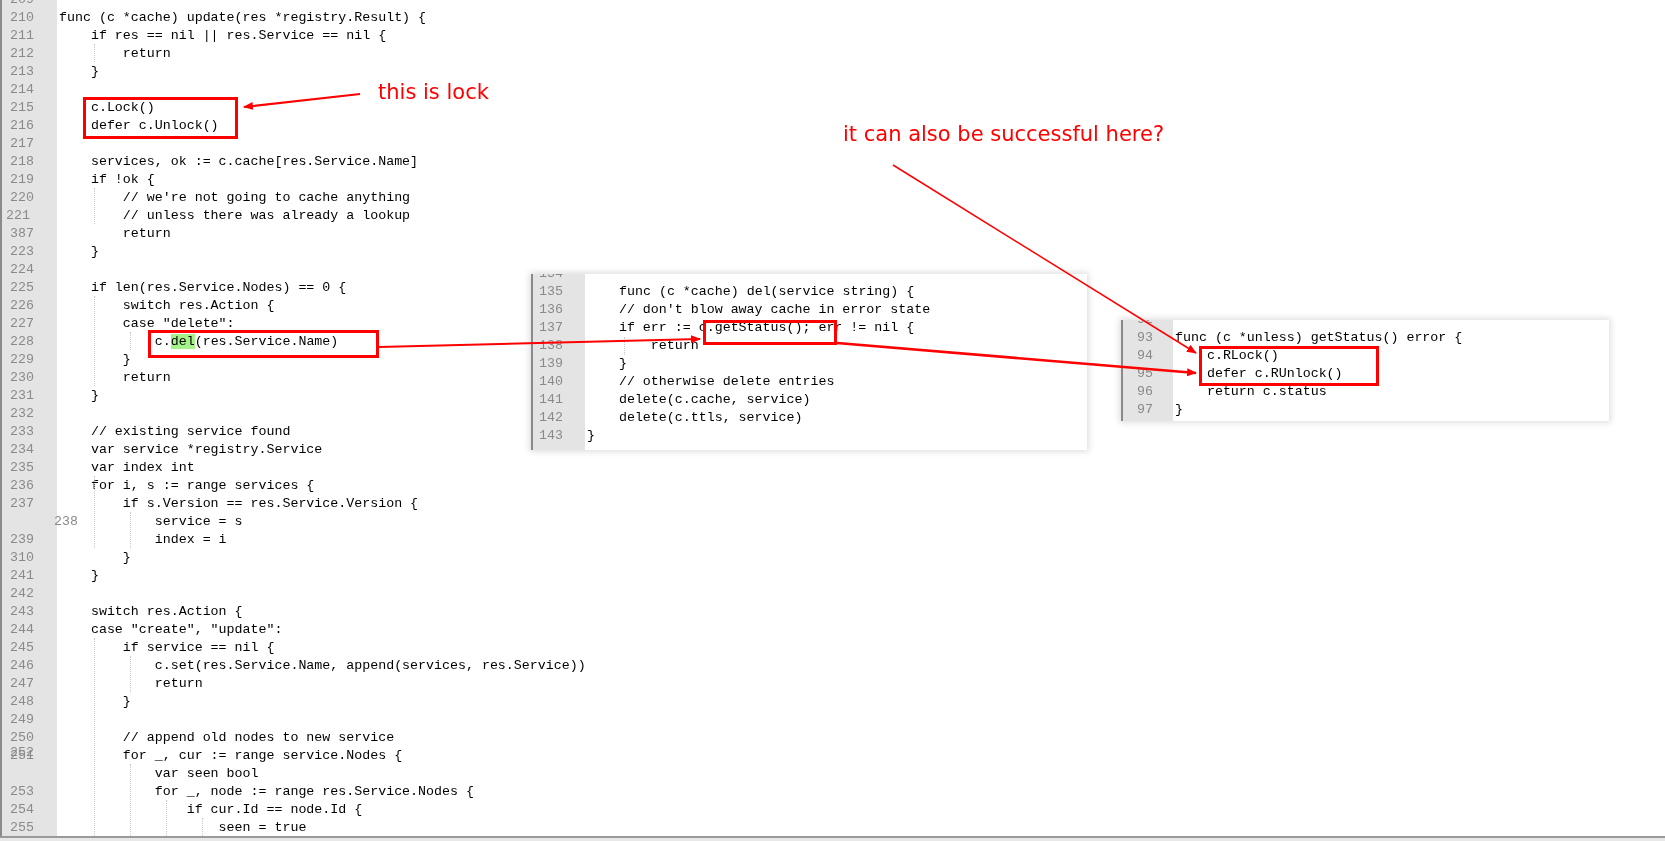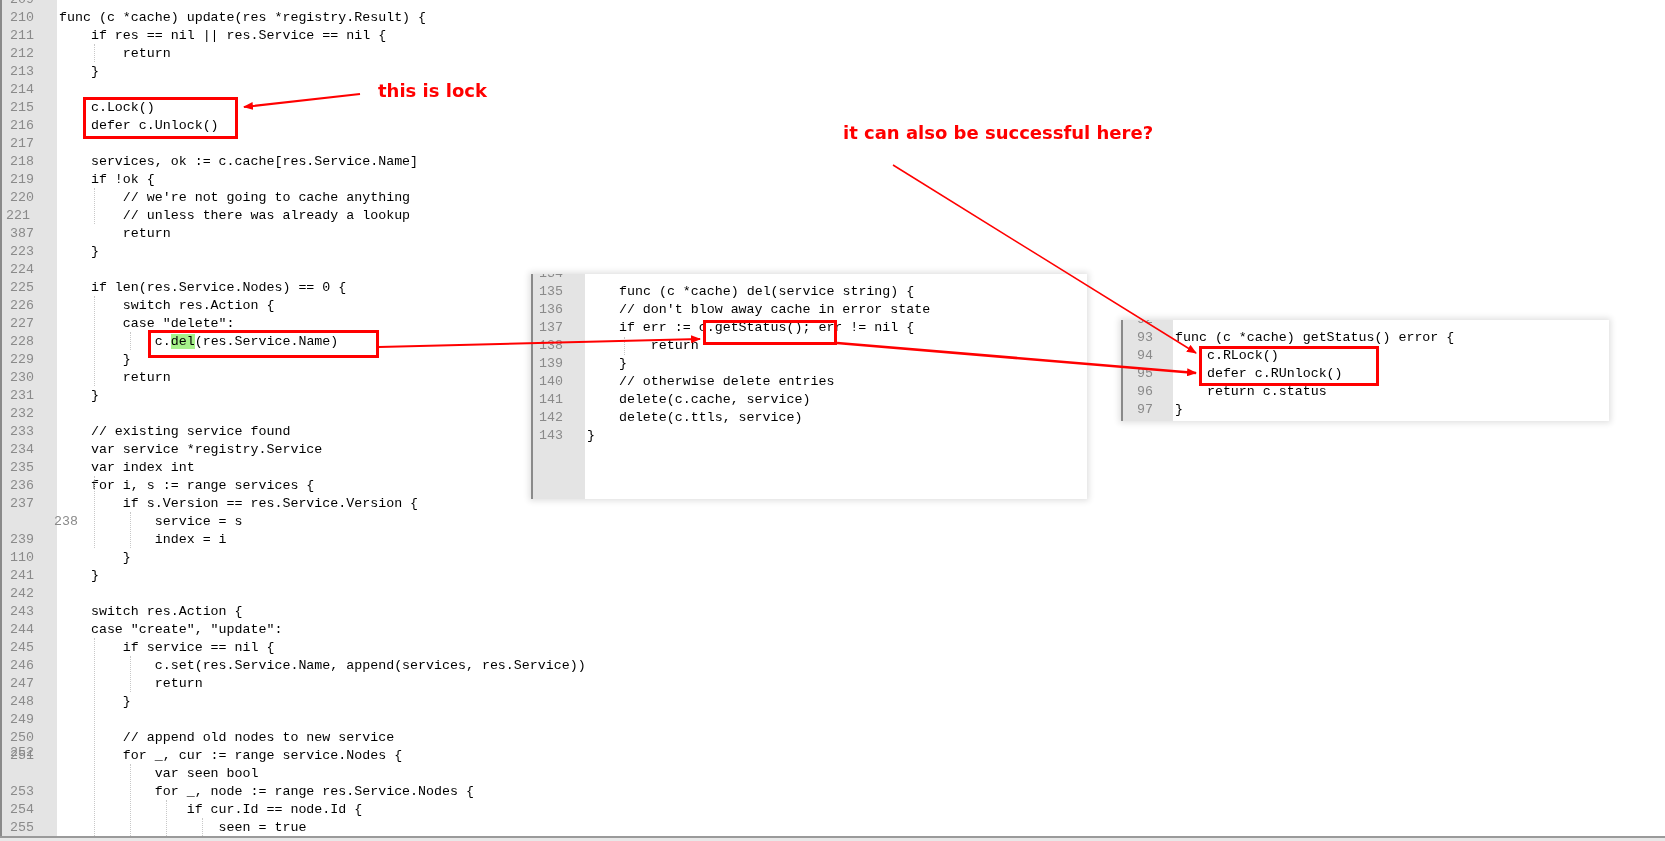--- a/index.html
+++ b/index.html
@@ -9,21 +9,21 @@
   .editor-bottom { position:absolute; left:0; top:836px; width:1665px; height:5px; background:#e8e8e8; border-top:2px solid #9a9a9a; box-sizing:border-box; }
   .gutter { position:absolute; left:0; top:0; bottom:0; background:#e4e4e4; }
   .code { position:absolute; }
   .line { position:absolute; left:0; height:18px; line-height:18px; font-size:13.3px; white-space:pre; color:#000; }
   .ln { position:absolute; height:18px; line-height:18px; font-size:13.3px; color:#8a8a8a; white-space:pre; }
   .guide { position:absolute; width:0; border-left:1px dotted #c8c8c8; }
   .hl { background:#a6f28a; }
   .panel { position:absolute; background:#fff; box-shadow:0 0 6px 2px rgba(0,0,0,0.12); overflow:hidden; }
   .panel .pg { position:absolute; left:0; top:0; bottom:0; background:#e4e4e4; border-left:2px solid #8a8a8a; }
   .redbox { position:absolute; border:3px solid #ff0000; box-sizing:border-box; }
-  .note { position:absolute; color:#ff0000; font-family:"DejaVu Sans", "Liberation Sans", sans-serif; font-size:18px; white-space:nowrap;font-weight:bold; }
+  .note { position:absolute; color:#ff0000; font-family:"DejaVu Sans", "Liberation Sans", sans-serif; font-size:21px; white-space:nowrap; }
   svg.arrows { position:absolute; left:0; top:0; width:1665px; height:841px; pointer-events:none; }
 </style>
 </head>
 <body>
 
 <div class="editor">
   <div class="gutter" style="width:55px;">
     <div class="ln" style="left:8px; top:-9px;">209</div>
     <div id="main-gutter">
         <div class="ln" style="left: 8px; top: 9px;">210</div>
@@ -49,21 +49,21 @@
         <div class="ln" style="left: 8px; top: 369px;">230</div>
         <div class="ln" style="left: 8px; top: 387px;">231</div>
         <div class="ln" style="left: 8px; top: 405px;">232</div>
         <div class="ln" style="left: 8px; top: 423px;">233</div>
         <div class="ln" style="left: 8px; top: 441px;">234</div>
         <div class="ln" style="left: 8px; top: 459px;">235</div>
         <div class="ln" style="left: 8px; top: 477px;">236</div>
         <div class="ln" style="left: 8px; top: 495px;">237</div>
         <div class="ln" style="left: 8px; top: 513px; margin-left: 44px;">238</div>
         <div class="ln" style="left: 8px; top: 531px;">239</div>
-        <div class="ln" style="left: 8px; top: 549px;">110</div>
+        <div class="ln" style="left: 8px; top: 549px;">310</div>
         <div class="ln" style="left: 8px; top: 567px;">241</div>
         <div class="ln" style="left: 8px; top: 585px;">242</div>
         <div class="ln" style="left: 8px; top: 603px;">243</div>
         <div class="ln" style="left: 8px; top: 621px;">244</div>
         <div class="ln" style="left: 8px; top: 639px;">245</div>
         <div class="ln" style="left: 8px; top: 657px;">246</div>
         <div class="ln" style="left: 8px; top: 675px;">247</div>
         <div class="ln" style="left: 8px; top: 693px;">248</div>
         <div class="ln" style="left: 8px; top: 711px;">249</div>
         <div class="ln" style="left: 8px; top: 729px;">250</div>
@@ -130,21 +130,21 @@
   <div class="guide" style="left:92px; top:476px; height:72px;"></div>
   <div class="guide" style="left:128px; top:512px; height:36px;"></div>
   <div class="guide" style="left:92px; top:638px; height:200px;"></div>
   <div class="guide" style="left:128px; top:656px; height:36px;"></div>
   <div class="guide" style="left:128px; top:764px; height:72px;"></div>
   <div class="guide" style="left:164px; top:800px; height:36px;"></div>
   <div class="guide" style="left:200px; top:818px; height:18px;"></div>
 </div>
 <div class="editor-bottom"></div>
 
-<div class="panel" style="left:531px; top:274px; width:556px; height:225px;">
+<div class="panel" style="left:531px; top:274px; width:556px; height:176px;">
   <div class="pg" style="width:52px;">
     <div class="ln" style="left:6px; top:-9px;">134</div>
     <div id="del-gutter">
         <div class="ln" style="left: 6px; top: 9px;">135</div>
         <div class="ln" style="left: 6px; top: 27px;">136</div>
         <div class="ln" style="left: 6px; top: 45px;">137</div>
         <div class="ln" style="left: 6px; top: 63px;">138</div>
         <div class="ln" style="left: 6px; top: 81px;">139</div>
         <div class="ln" style="left: 6px; top: 99px;">140</div>
         <div class="ln" style="left: 6px; top: 117px;">141</div>
@@ -171,21 +171,21 @@
     <div class="ln" style="left:14px; top:-9px;">92</div>
     <div id="status-gutter">
         <div class="ln" style="left: 14px; top: 9px;">93</div>
         <div class="ln" style="left: 14px; top: 27px;">94</div>
         <div class="ln" style="left: 14px; top: 45px;">95</div>
         <div class="ln" style="left: 14px; top: 63px;">96</div>
         <div class="ln" style="left: 14px; top: 81px;">97</div>
       </div>
   </div>
   <div class="code" id="status-code" style="left:54px; top:0;">
-      <div class="line" style="top: 9px;">func (c *cache) getStatus() error {</div>
+      <div class="line" style="top: 9px;">func (c *unless) getStatus() error {</div>
       <div class="line" style="top: 27px;">    c.RLock()</div>
       <div class="line" style="top: 45px;">    defer c.RUnlock()</div>
       <div class="line" style="top: 63px;">    return c.status</div>
       <div class="line" style="top: 81px;">}</div>
     </div>
 </div>
 
 <div class="redbox" style="left:83px; top:97px; width:155px; height:42px;"></div>
 <div class="redbox" style="left:148px; top:330px; width:231px; height:28px;"></div>
 <div class="redbox" style="left:703px; top:320px; width:134px; height:25px;"></div>

